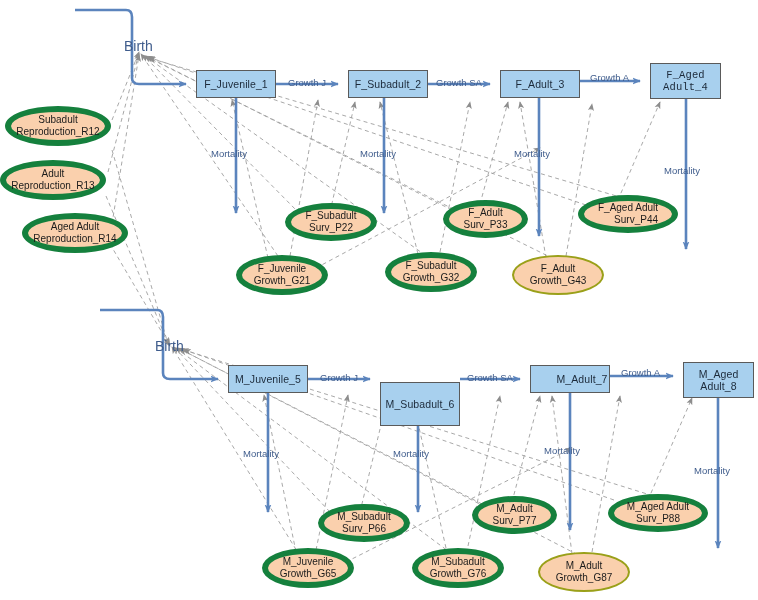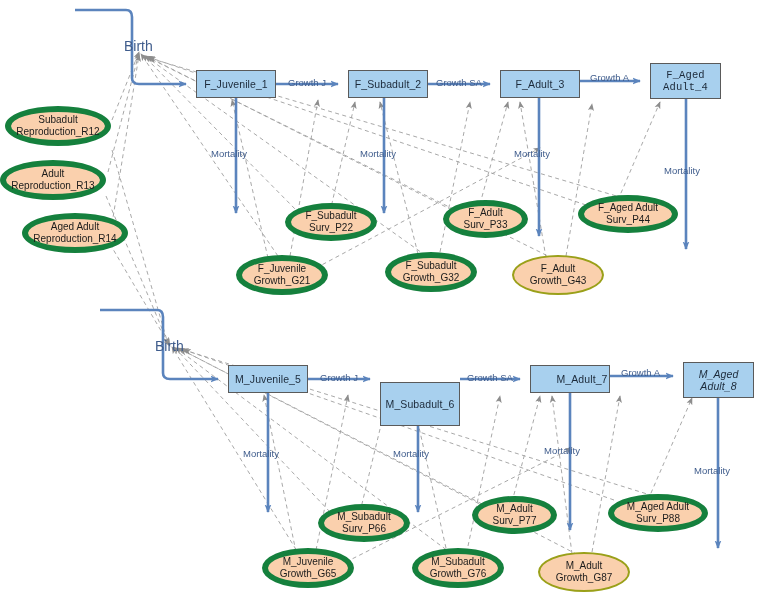--- a/index.html
+++ b/index.html
@@ -176,21 +176,21 @@
 
   <div class="node-box" style="left:196px; top:70px; width:80px; height:28px;">F_Juvenile_1</div>
   <div class="node-box" style="left:348px; top:70px; width:80px; height:28px;">F_Subadult_2</div>
   <div class="node-box" style="left:500px; top:70px; width:80px; height:28px;">F_Adult_3</div>
   <div class="node-box" style="left:650px; top:63px; width:71px; height:36px;font-family:Liberation Mono, monospace;">F_Aged
 Adult_4</div>
 
   <div class="node-box" style="left:228px; top:365px; width:80px; height:28px;">M_Juvenile_5</div>
   <div class="node-box" style="left:380px; top:382px; width:80px; height:44px;">M_Subadult_6</div>
   <div class="node-box" style="left:530px; top:365px; width:80px; height:28px;padding-left:24px;">M_Adult_7</div>
-  <div class="node-box" style="left:683px; top:362px; width:71px; height:36px;font-style:italic;">M_Aged
+  <div class="node-box" style="left:683px; top:362px; width:71px; height:36px;">M_Aged
 Adult_8</div>
 
   <div class="edge-label" style="left:288px; top:77px;">Growth J</div>
   <div class="edge-label" style="left:436px; top:77px;">Growth SA</div>
   <div class="edge-label" style="left:590px; top:72px;">Growth A</div>
 
   <div class="edge-label" style="left:320px; top:372px;">Growth J</div>
   <div class="edge-label" style="left:467px; top:372px;">Growth SA</div>
   <div class="edge-label" style="left:621px; top:367px;">Growth A</div>
 
@@ -208,21 +208,21 @@
 Reproduction_R12</div>
   <div class="node-ellipse" style="left:0px; top:160px; width:106px; height:40px;">Adult
 Reproduction_R13</div>
   <div class="node-ellipse" style="left:22px; top:213px; width:106px; height:40px;">Aged Adult
 Reproduction_R14</div>
 
   <div class="node-ellipse" style="left:285px; top:203px; width:92px; height:38px;">F_Subadult
 Surv_P22</div>
   <div class="node-ellipse" style="left:443px; top:200px; width:85px; height:38px;">F_Adult
 Surv_P33</div>
-  <div class="node-ellipse" style="left:578px; top:195px; width:100px; height:38px;">F_Aged Adult
+  <div class="node-ellipse" style="left:578px; top:195px; width:100px; height:38px;text-align:right;">F_Aged Adult
 Surv_P44</div>
 
   <div class="node-ellipse" style="left:236px; top:255px; width:92px; height:40px;">F_Juvenile
 Growth_G21</div>
   <div class="node-ellipse" style="left:385px; top:252px; width:92px; height:40px;">F_Subadult
 Growth_G32</div>
   <div class="node-ellipse highlight" style="left:512px; top:255px; width:92px; height:40px;">F_Adult
 Growth_G43</div>
 
   <div class="node-ellipse" style="left:318px; top:504px; width:92px; height:38px;">M_Subadult

